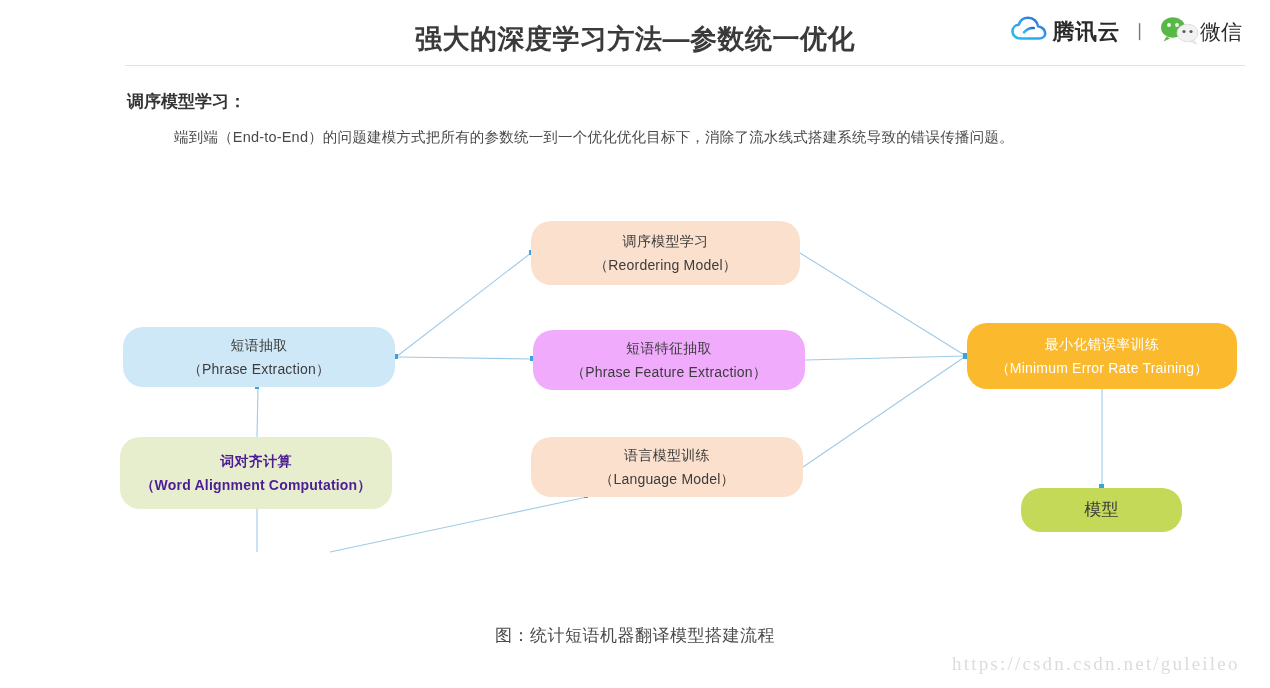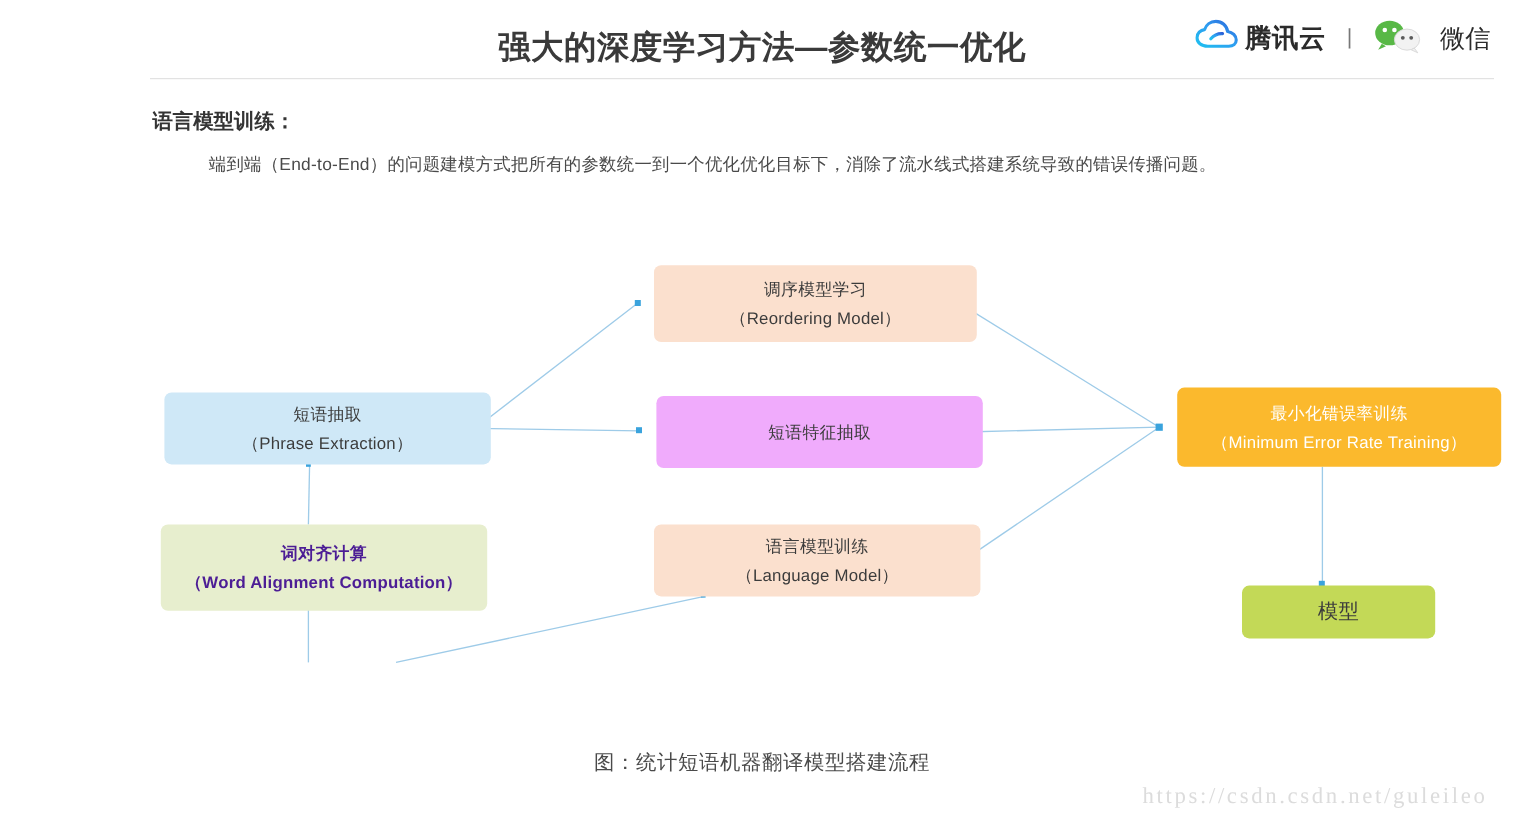--- a/index.html
+++ b/index.html
@@ -60,21 +60,21 @@
     font-size: 22px;
     font-weight: bold;
     color: #2b2b2b;
     margin-left: 6px;
     letter-spacing: 0.5px;
   }
   #wechat-text {
     font-size: 21px;
     font-weight: normal;
     color: #2b2b2b;
-    margin-left: 15px;
+    margin-left: 0;
   }
   #brand-divider {
     font-size: 18px;
     color: #777;
     margin: 0 9px 0 11px;
   }
 
   
   #section-heading {
     position: absolute;
@@ -103,30 +103,29 @@
     height: 688px;
     pointer-events: none;
   }
   #diagram-svg {
     position: absolute;
     left: 0;
     top: 0;
   }
   .node {
     position: absolute;
-    border-radius: 6px;
+    border-radius: 20px;
     box-sizing: border-box;
     display: flex;
     flex-direction: column;
     align-items: center;
     justify-content: center;
     text-align: center;
     line-height: 1.45;
     pointer-events: auto;
-    margin-left: 14px;
   }
   .node .cn {
     font-size: 14px;
     letter-spacing: 0.3px;
   }
   .node .en {
     font-size: 14px;
     letter-spacing: 0.2px;
     margin-top: 4px;
   }
@@ -204,21 +203,21 @@
           <circle cx="33" cy="16.5" r="1.6" fill="#5a5a5a"></circle>
         </svg>
       </span>
       <span id="wechat-text">微信</span>
     </div>
   </div>
 
   <div id="header-divider"></div>
 </div>
 
-<div id="section-heading">语言模型训练：</div>
+<div id="section-heading">调序模型学习：</div>
 <div id="section-paragraph">端到端（End-to-End）的问题建模方式把所有的参数统一到一个优化优化目标下，消除了流水线式搭建系统导致的错误传播问题。</div>
 
 <div id="diagram">
 
   <svg id="diagram-svg" width="1270" height="688">
     <g stroke="#9ecbe8" stroke-width="1.1" fill="none">
 
       <line x1="396" y1="357" x2="531" y2="253"></line>
 
       <line x1="396" y1="357" x2="533" y2="359"></line>
@@ -254,20 +253,21 @@
     <span class="en">（Reordering Model）</span>
   </div>
 
   <div class="node" id="node-phrase-extraction">
     <span class="cn">短语抽取</span>
     <span class="en">（Phrase Extraction）</span>
   </div>
 
   <div class="node" id="node-phrase-feature">
     <span class="cn">短语特征抽取</span>
+    <span class="en">（Phrase Feature Extraction）</span>
   </div>
 
   <div class="node" id="node-mert">
     <span class="cn">最小化错误率训练</span>
     <span class="en">（Minimum Error Rate Training）</span>
   </div>
 
   <div class="node" id="node-word-alignment">
     <span class="cn">词对齐计算</span>
     <span class="en">（Word Alignment Computation）</span>

